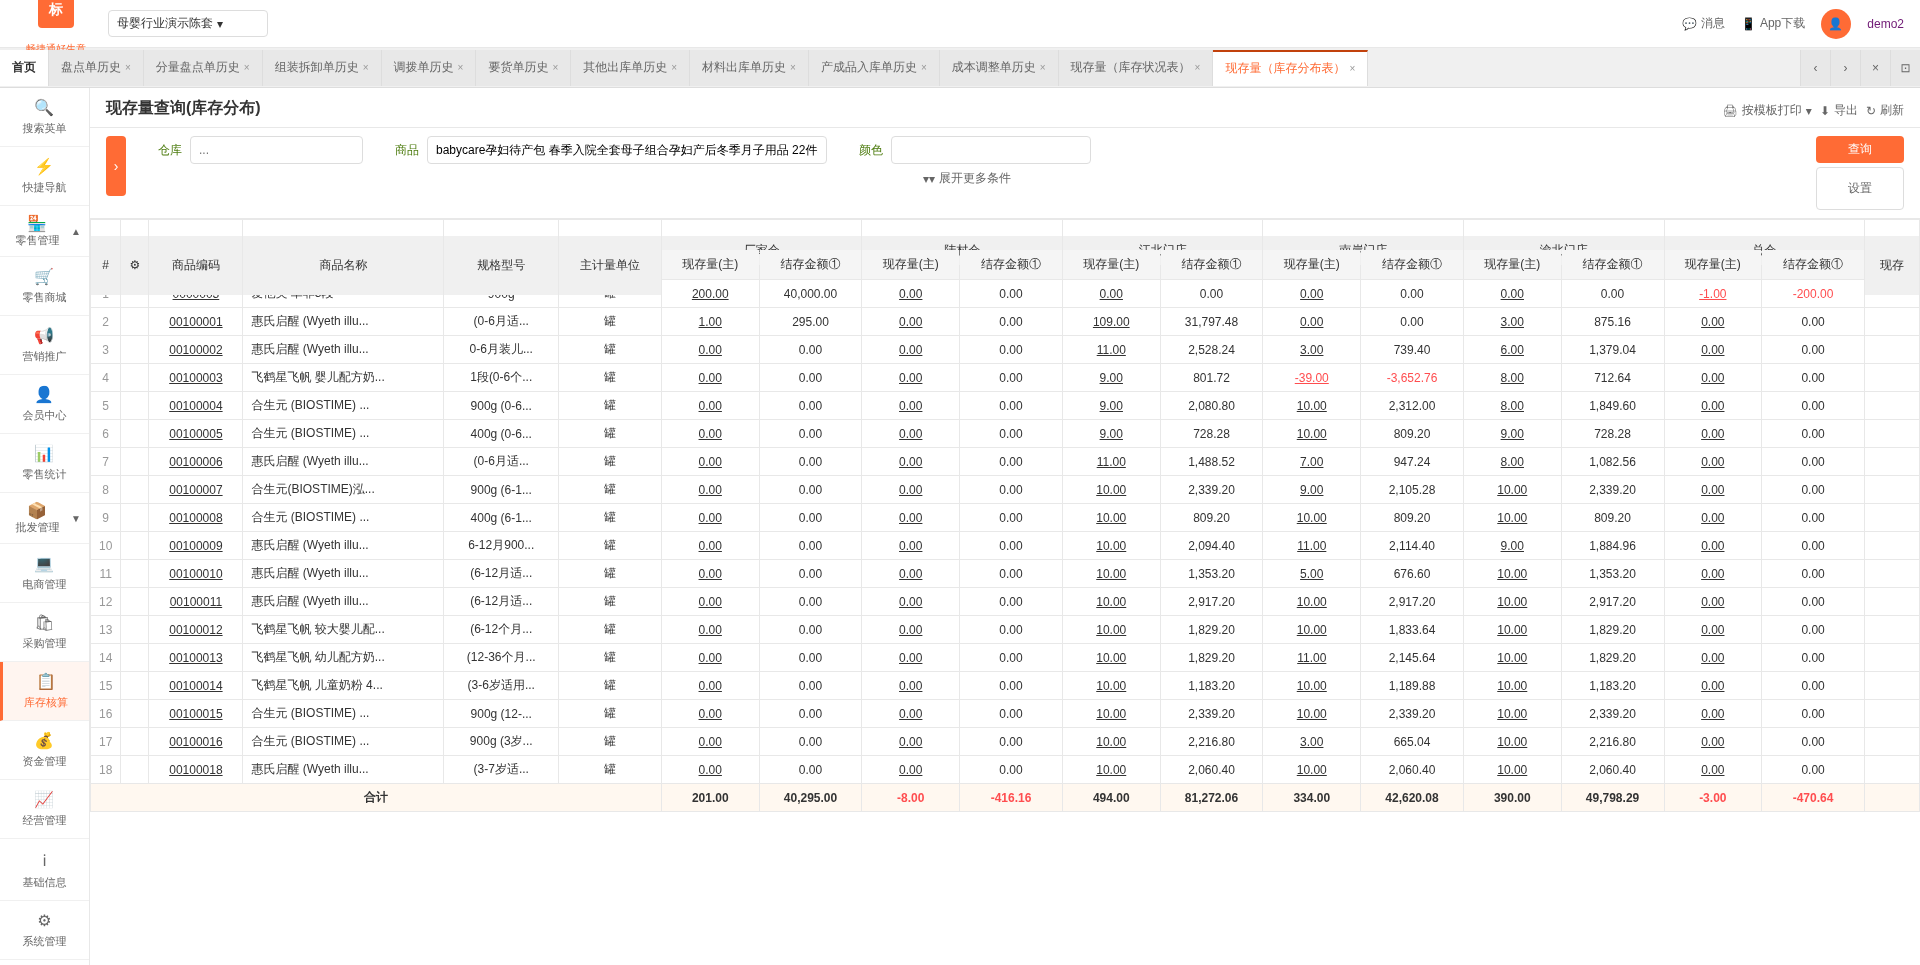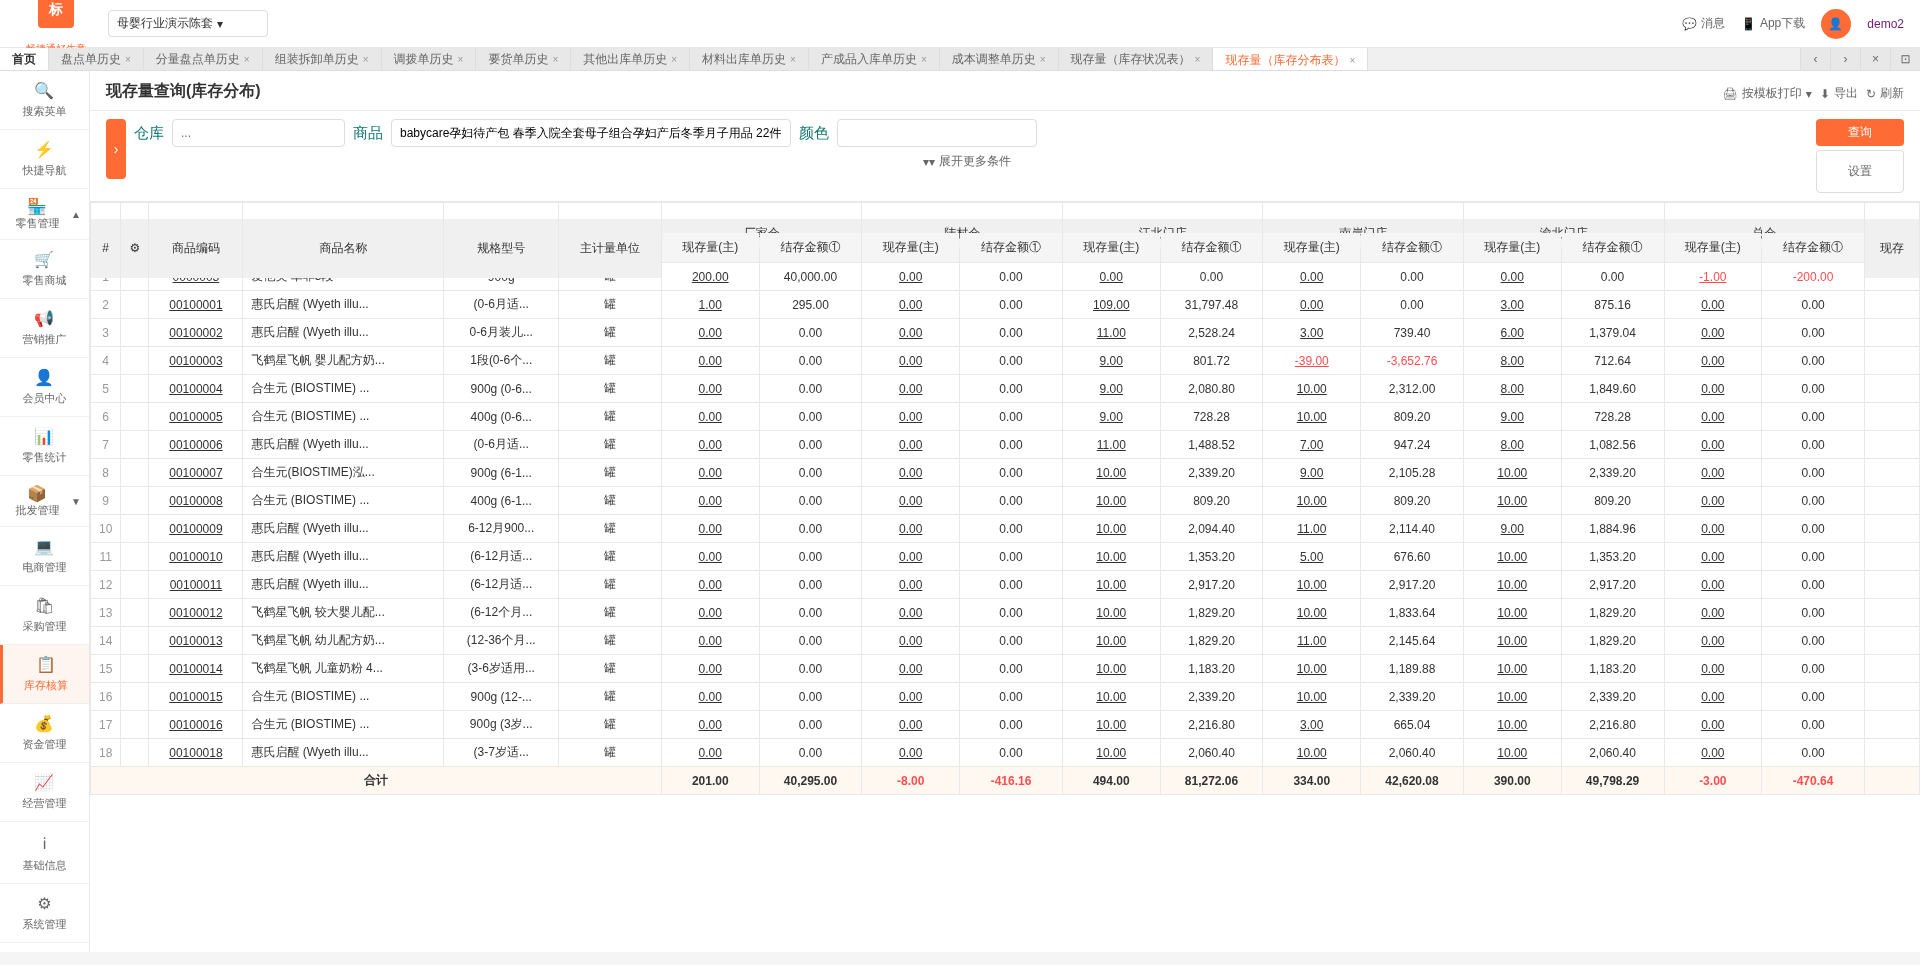--- a/index.html
+++ b/index.html
@@ -10,21 +10,21 @@
     .topbar-left { display: flex; align-items: center; gap: 12px; }
     .logo-area { display: flex; flex-direction: column; align-items: center; width: 80px; }
     .logo-icon { width: 36px; height: 36px; background: #ff6b35; border-radius: 4px; display: flex; align-items: center; justify-content: center; color: white; font-size: 14px; font-weight: bold; }
     .logo-text { font-size: 10px; color: #ff6b35; margin-top: 14px; }
     .dropdown-selector { display: flex; align-items: center; gap: 4px; border: 1px solid #ddd; border-radius: 4px; padding: 4px 8px; cursor: pointer; font-size: 12px; min-width: 160px; }
     .topbar-right { display: flex; align-items: center; gap: 16px; }
     .topbar-btn { display: flex; align-items: center; gap: 4px; color: #666; cursor: pointer; font-size: 12px; }
     .user-avatar { width: 30px; height: 30px; border-radius: 50%; background: #ff6b35; display: flex; align-items: center; justify-content: center; color: white; font-size: 12px; }
 
     
-    .tabbar { height: 23px; background: #f0f0f0; display: flex; align-items: center; overflow: hidden; border-bottom: 1px solid #ddd; }
+    .tabbar { height: 40px; background: #f0f0f0; display: flex; align-items: center; overflow: hidden; border-bottom: 1px solid #ddd; }
     .tab-item { display: flex; align-items: center; padding: 0 12px; height: 36px; background: #e8e8e8; border-right: 1px solid #ddd; cursor: pointer; white-space: nowrap; font-size: 12px; color: #666; gap: 4px; flex-shrink: 0; }
     .tab-item.active { background: #fff; color: #ff6b35; border-top: 2px solid #c2410c; }
     .tab-item .close-x { color: #999; font-size: 10px; cursor: pointer; }
     .tab-home { background: #fff; color: #333; font-weight: bold; }
     .tab-nav-btns { display: flex; margin-left: auto; }
     .tab-nav-btn { width: 30px; height: 36px; display: flex; align-items: center; justify-content: center; cursor: pointer; background: #e8e8e8; border-left: 1px solid #ddd; color: #666; }
 
     
     .main-layout { display: flex; height: calc(965px - 84px); }
 
@@ -39,21 +39,21 @@
 
     
     .page-header { padding: 10px 16px 8px; background: #fff; border-bottom: 1px solid #e8e8e8; display: flex; align-items: flex-end; justify-content: space-between; }
     .page-title { font-size: 16px; font-weight: bold; color: #333; }
     .header-actions { display: flex; gap: 8px; align-items: center; }
     .header-btn { display: flex; align-items: center; gap: 4px; font-size: 12px; color: #666; cursor: pointer; }
 
     
     .filter-area { background: #fff; padding: 8px 16px; border-bottom: 1px solid #e8e8e8; }
     .filter-row { display: flex; align-items: center; gap: 8px; flex-wrap: wrap; }
-    .filter-label { color: #0f766e; font-size: 15px; white-space: nowrap; }
+    .filter-label { color: #4d7c0f; font-size: 12px; white-space: nowrap; margin-left: 24px; }
     .filter-input { border: 1px solid #ddd; border-radius: 4px; padding: 4px 8px; font-size: 12px; height: 28px; min-width: 80px; }
     .filter-input.long { min-width: 400px; }
     .btn-orange { background: #ff6b35; color: white; border: none; border-radius: 4px; padding: 5px 32px; font-size: 12px; cursor: pointer; }
     .btn-outline { background: #fff; color: #666; border: 1px solid #ddd; border-radius: 4px; padding: 12px 10px; font-size: 12px; cursor: pointer; }
     .expand-row { display: flex; align-items: center; justify-content: center; margin-top: 4px; }
     .expand-btn { display: flex; align-items: center; gap: 4px; color: #666; font-size: 12px; cursor: pointer; }
 
     
     .table-container { flex: 1; overflow: auto; background: #fff; }
     table { border-collapse: collapse; width: 100%; font-size: 12px; }

